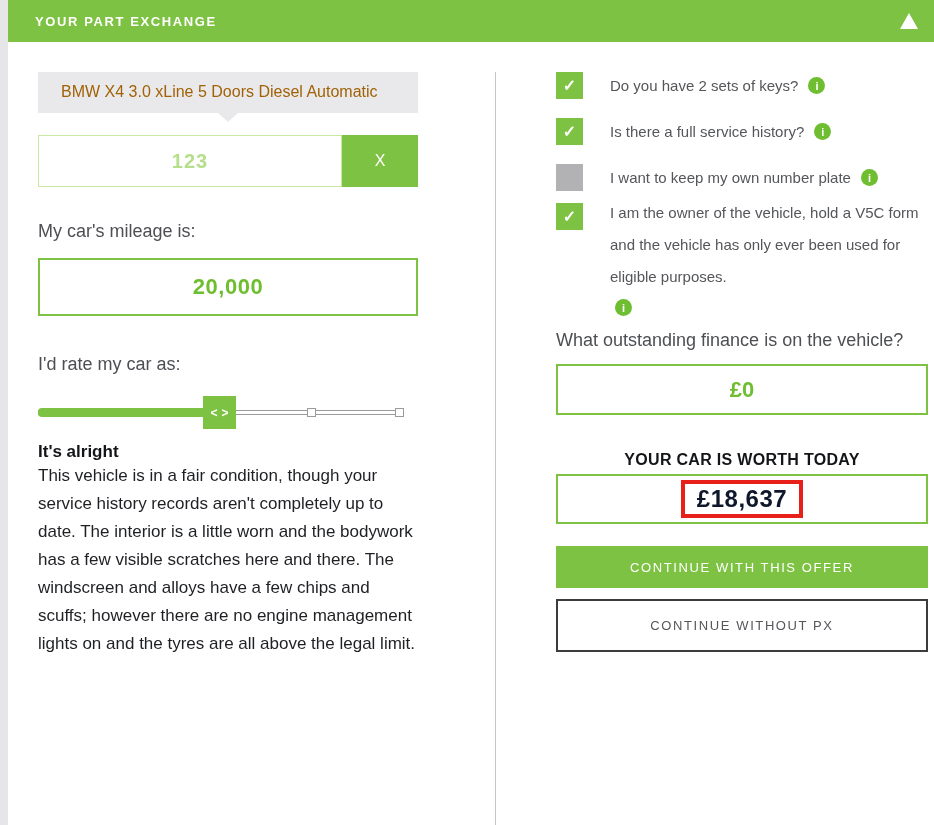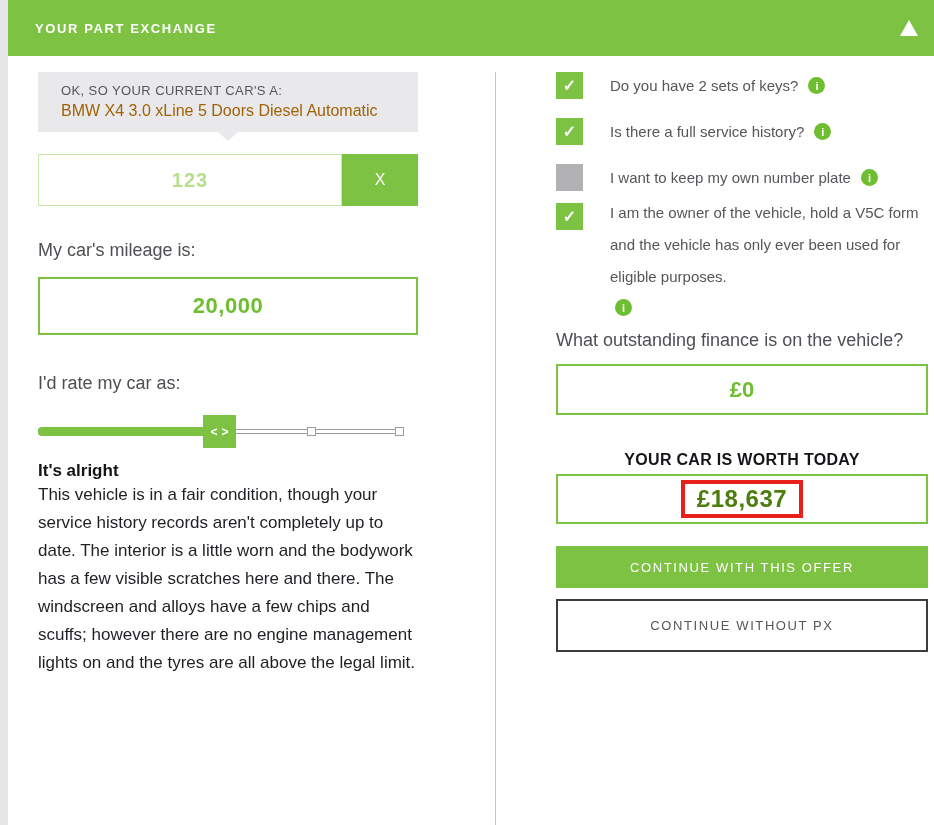--- a/index.html
+++ b/index.html
@@ -6,21 +6,21 @@
   html,body { background:#fff; }
   body { font-family:"Liberation Sans", sans-serif; }
   .page {
     position:relative; width:934px; height:825px; background:#fff;
     overflow:hidden; margin:0 auto;
   }
   .left-strip { position:absolute; left:0; top:0; width:8px; height:825px; background:#e6e6e8; }
 
   
   .header {
-    position:absolute; left:8px; top:0; width:926px; height:56px;
+    position:absolute; left:8px; top:0; width:926px; height:42px;
     background:#7dc242; display:flex; align-items:center; justify-content:space-between;
     padding:0 16px 0 27px;
   }
   .header-title { color:#fff; font-size:13px; font-weight:bold; letter-spacing:1.6px; }
   .tri-up {
     width:0; height:0; border-left:9px solid transparent; border-right:9px solid transparent;
     border-bottom:16px solid #fff; cursor:pointer;
   }
 
   .divider { position:absolute; left:495px; top:72px; width:1px; height:753px; background:#c5c5c6; }
@@ -106,21 +106,21 @@
     margin-top:13px; height:51px; border:2px solid #7dc242; display:flex; align-items:center;
     justify-content:center; color:#6fbe32; font-size:22px; font-weight:bold;
   }
 
   .worth-heading { margin-top:36px; text-align:center; font-size:16px; font-weight:bold; color:#141518; letter-spacing:.3px; }
   .worth-box {
     margin-top:5px; height:50px; border:2px solid #7dc242; display:flex; align-items:center;
     justify-content:center;
   }
   .worth-value {
-    border:4px solid #e8201a; padding:1px 12px; color:#4d7c0f; font-size:24px; font-weight:bold;
+    border:4px solid #e8201a; padding:1px 12px; color:#0f172a; font-size:24px; font-weight:bold;
     letter-spacing:.5px;
   }
 
   .btn { width:100%; display:flex; align-items:center; justify-content:center;
          font-family:"Liberation Sans", sans-serif; font-size:13px; letter-spacing:1.6px; cursor:pointer; }
   .btn-green { margin-top:22px; height:42px; background:#7dc242; border:0; color:#fff; }
   .btn-white { margin-top:11px; height:53px; background:#fff; border:2px solid #3c3c3e; color:#55565a; }
 </style>
 </head>
 <body>
@@ -131,21 +131,20 @@
   <div class="header">
     <span class="header-title">YOUR PART EXCHANGE</span>
     <span class="tri-up"></span>
   </div>
 
   <div class="divider"></div>
 
   <div class="left-col">
 
     <div class="car-box">
-      <div class="intro">OK, SO YOUR CURRENT CAR'S A:</div>
       <div class="car">BMW X4 3.0 xLine 5 Doors Diesel Automatic</div>
       <div class="pointer"></div>
     </div>
 
     <div class="reg-row">
       <div class="reg-input">123</div>
       <button class="reg-clear">X</button>
     </div>
 
     <div class="field-label">My car's mileage is:</div>

